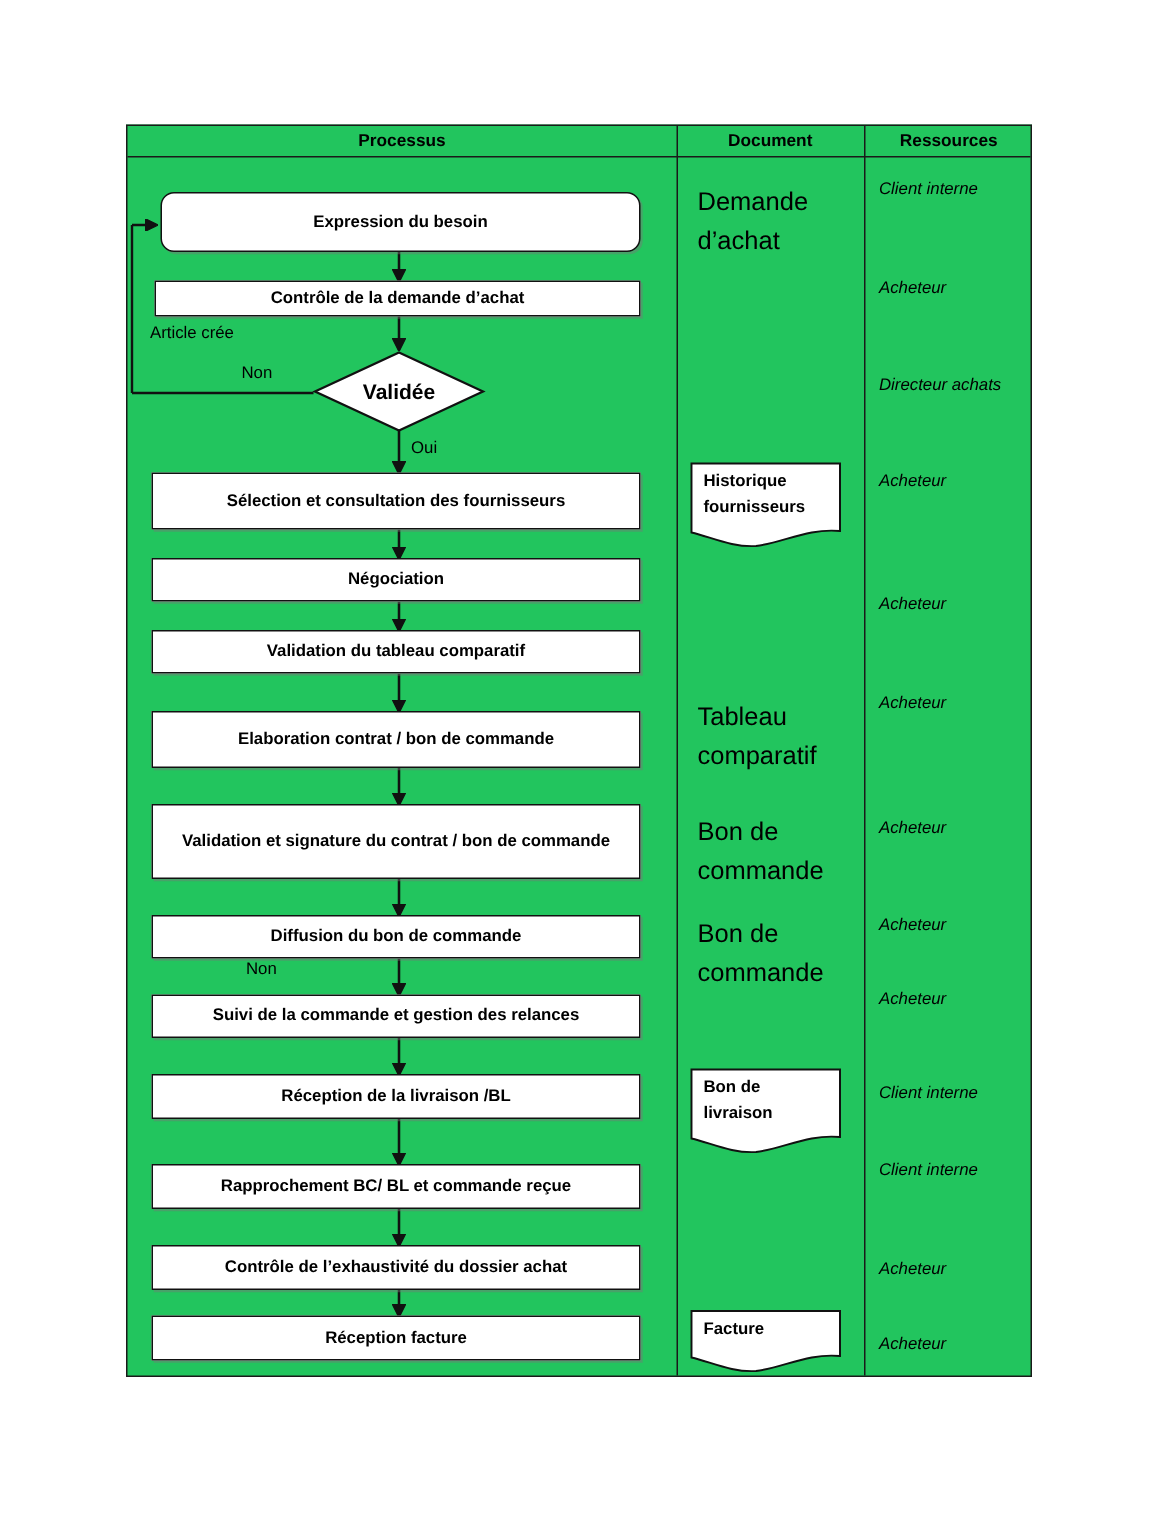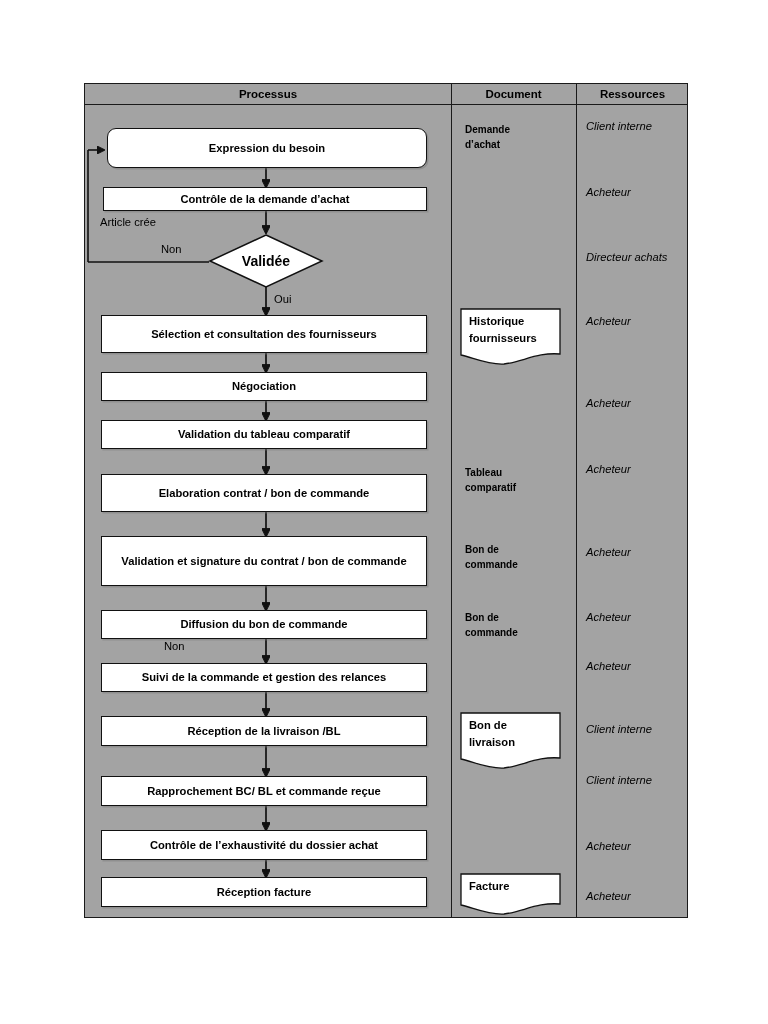--- a/index.html
+++ b/index.html
@@ -25,21 +25,21 @@
 
   
   .frame {
     position: absolute;
     left: 84px;
     top: 83px;
     width: 604px;
     height: 835px;
     border: 1.6px solid #1a1a1a;
     box-sizing: border-box;
-    background: #a3a3a3;
+    background: #22c55e;
   }
 
   
   .col-divider {
     position: absolute;
     top: 0;
     width: 0;
     height: 100%;
     border-left: 1.4px solid #1a1a1a;
   }
@@ -122,22 +122,22 @@
     position: absolute;
     font-weight: normal;
     font-size: 11.2px;
     color: #000;
     white-space: nowrap;
   }
 
   
   .doc-text {
     position: absolute;
-    font-weight: bold;
-    font-size: 10px;
+    font-weight: normal;
+    font-size: 17px;
     color: #000;
     line-height: 1.5;
   }
   .doc-shape {
     position: absolute;
   }
   .doc-shape svg { display: block; }
   .doc-shape .doc-shape-label {
     position: absolute;
     left: 9px;

